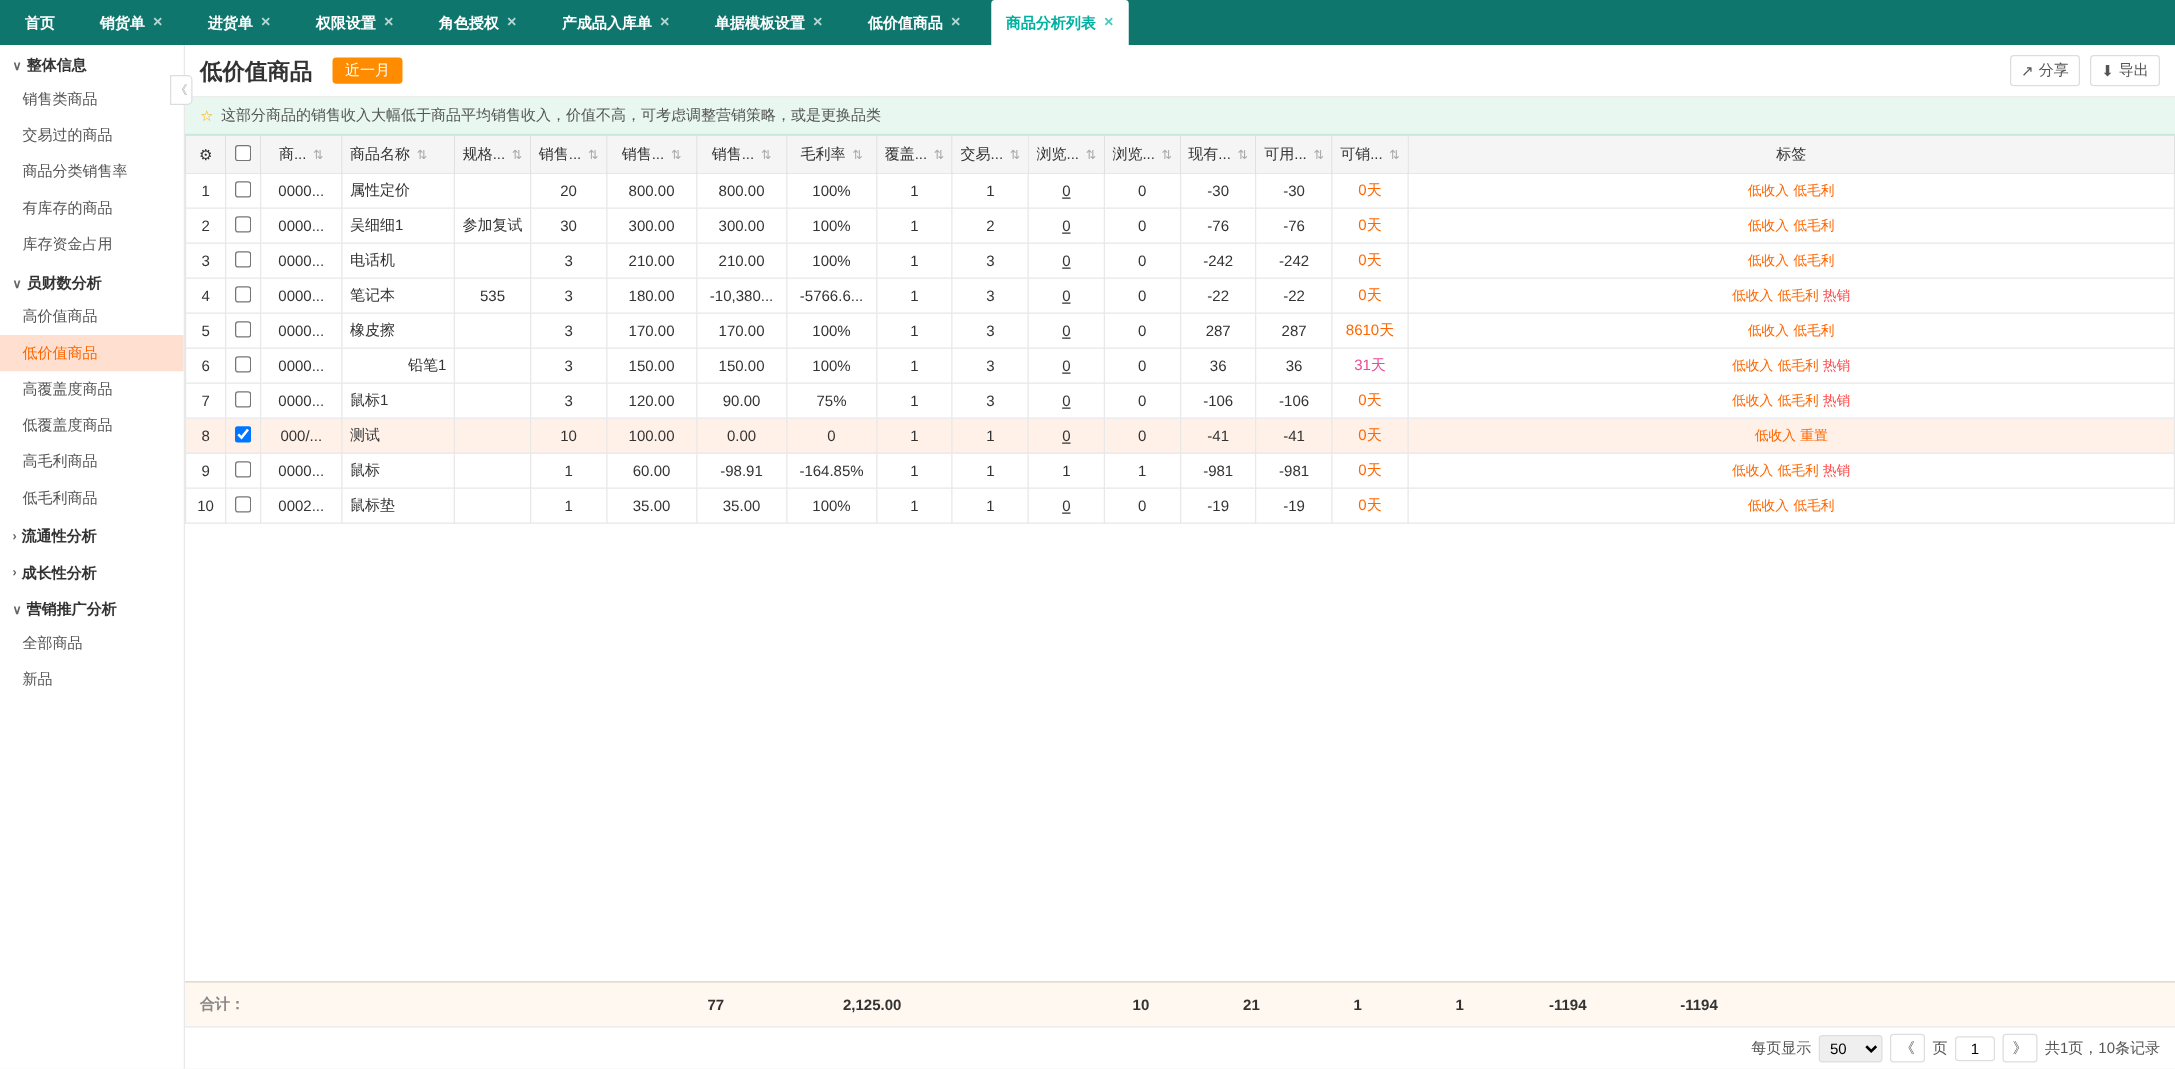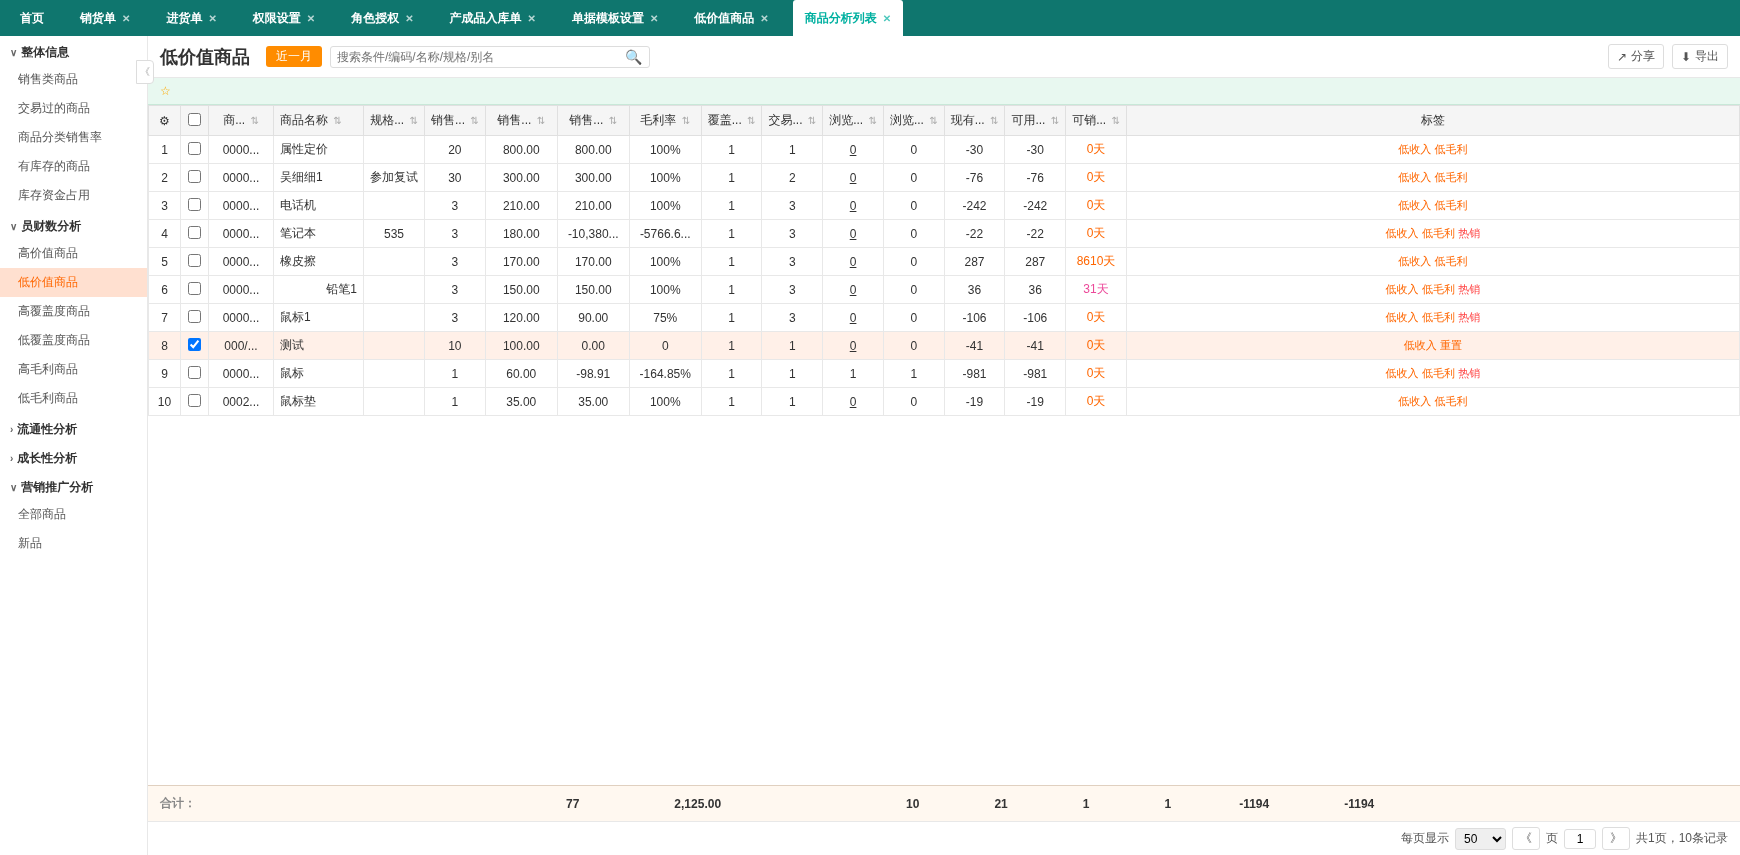--- a/index.html
+++ b/index.html
@@ -336,38 +336,35 @@
       <div class="sidebar-item">新品</div>
     </div>
 
     <div class="collapse-btn">《</div>
 
     <div class="content">
 
       <div class="content-header">
         <span class="page-title">低价值商品</span>
         <button class="period-btn">近一月</button>
-        <div class="search-box">
-          <input type="text" placeholder="搜索条件/编码/名称/规格/别名" style="">
-          <span class="search-icon">🔍</span>
-        </div>
         <div class="header-actions">
           <button class="action-btn">
             <span>↗</span>
             <span>分享</span>
           </button>
           <button class="action-btn">
             <span>⬇</span>
             <span>导出</span>
           </button>
         </div>
       </div>
 
       <div class="notice-bar">
         <span class="notice-icon">☆</span>
+        <span>这部分商品的销售收入大幅低于商品平均销售收入，价值不高，可考虑调整营销策略，或是更换品类</span>
       </div>
 
       <div class="table-container">
         <table>
           <thead>
             <tr>
               <th style="width:32px;">⚙</th>
               <th style="width:28px;"><input type="checkbox" style=""></th>
               <th style="width:65px;">商... <span class="sort-icon">⇅</span></th>
               <th style="width:90px; text-align:left;">商品名称 <span class="sort-icon">⇅</span></th>

